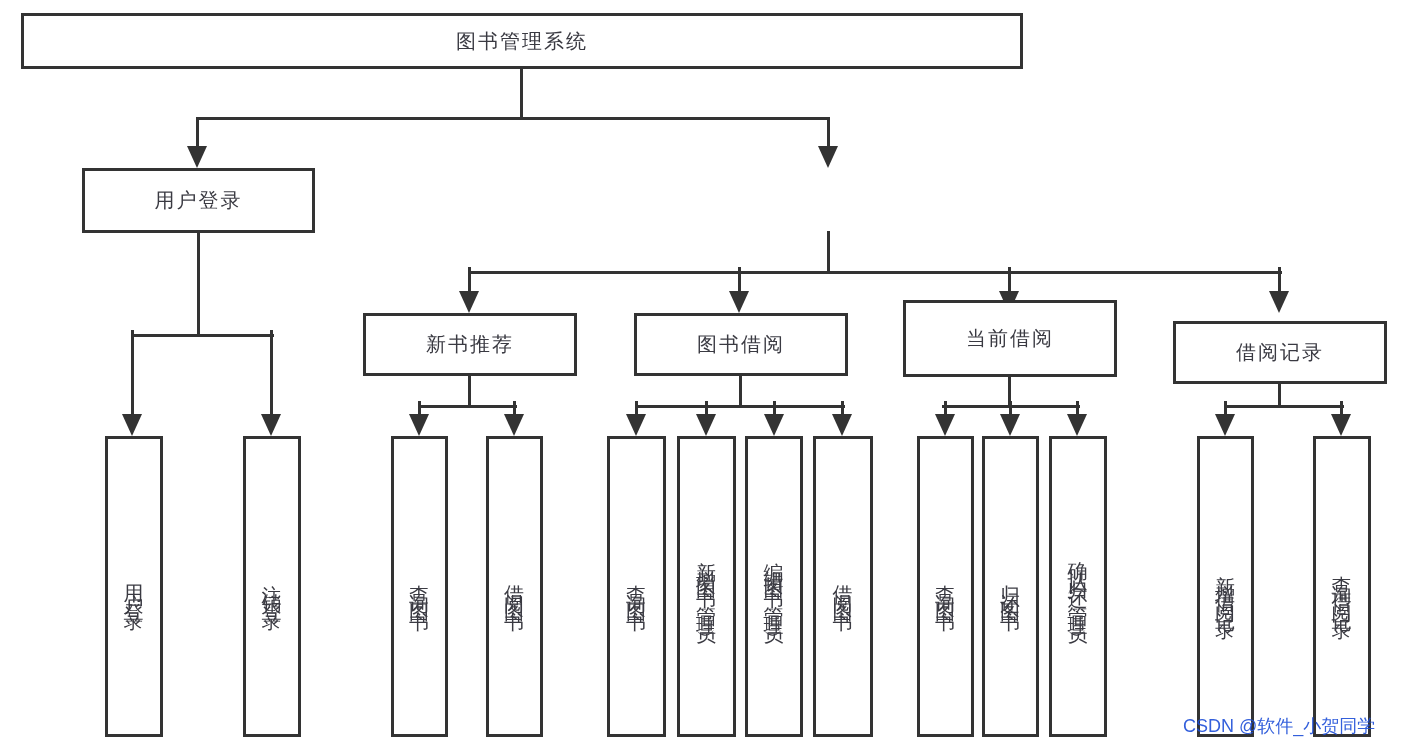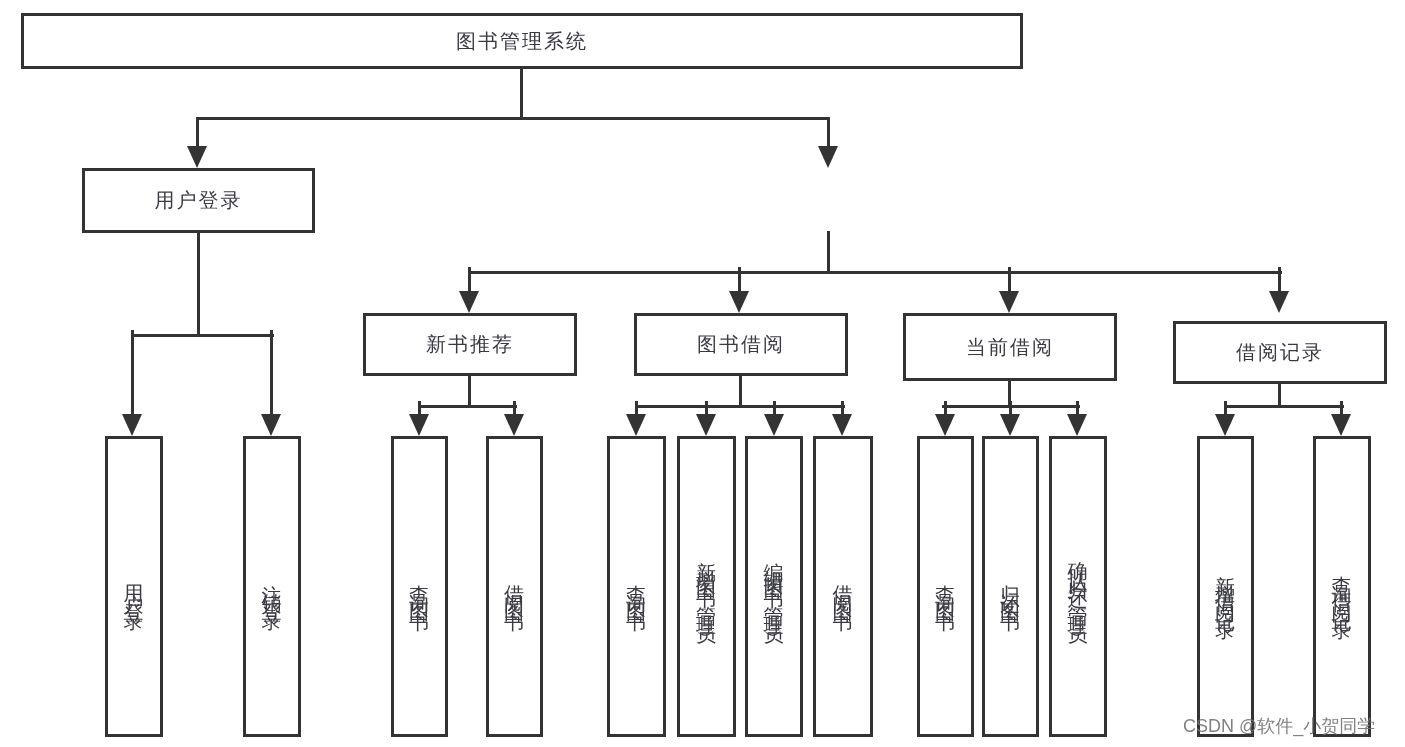--- a/index.html
+++ b/index.html
@@ -18,21 +18,21 @@
   }
   .vline{position:absolute;width:3px;background:#333333;z-index:1;}
   .hline{position:absolute;height:3px;background:#333333;z-index:1;}
   .arrow{
     position:absolute;width:0;height:0;z-index:1;
     border-left:10px solid transparent;border-right:10px solid transparent;
     border-top:22px solid #333333;
   }
   .watermark{
     position:absolute;left:1183px;top:714px;z-index:3;
-    color:#737373;font-size:18px;opacity:.9;white-space:nowrap;
+    color:#1d4ed8;font-size:18px;opacity:.9;white-space:nowrap;
   }
 </style>
 </head>
 <body>
 
 <div class="canvas">
 
   <div class="box" style="left:21px;top:13px;width:1002px;height:56px">
     <span>图书管理系统</span>
   </div>
@@ -65,21 +65,21 @@
   <div class="arrow" style="left:999px;top:291px"></div>
   <div class="vline" style="left:1278px;top:267px;height:28px"></div>
   <div class="arrow" style="left:1269px;top:291px"></div>
 
   <div class="box" style="left:363px;top:313px;width:214px;height:63px">
     <span>新书推荐</span>
   </div>
   <div class="box" style="left:634px;top:313px;width:214px;height:63px">
     <span>图书借阅</span>
   </div>
-  <div class="box" style="left:903px;top:313px;width:214px;height:68px">
+  <div class="box" style="left:903px;top:300px;width:214px;height:77px">
     <span>当前借阅</span>
   </div>
   <div class="box" style="left:1173px;top:321px;width:214px;height:63px">
     <span>借阅记录</span>
   </div>
 
   <div class="vline" style="left:468px;top:374px;height:33px"></div>
   <div class="hline" style="left:418px;top:405px;width:99px"></div>
   <div class="vline" style="left:418px;top:401px;height:16px"></div>
   <div class="arrow" style="left:409px;top:414px"></div>

